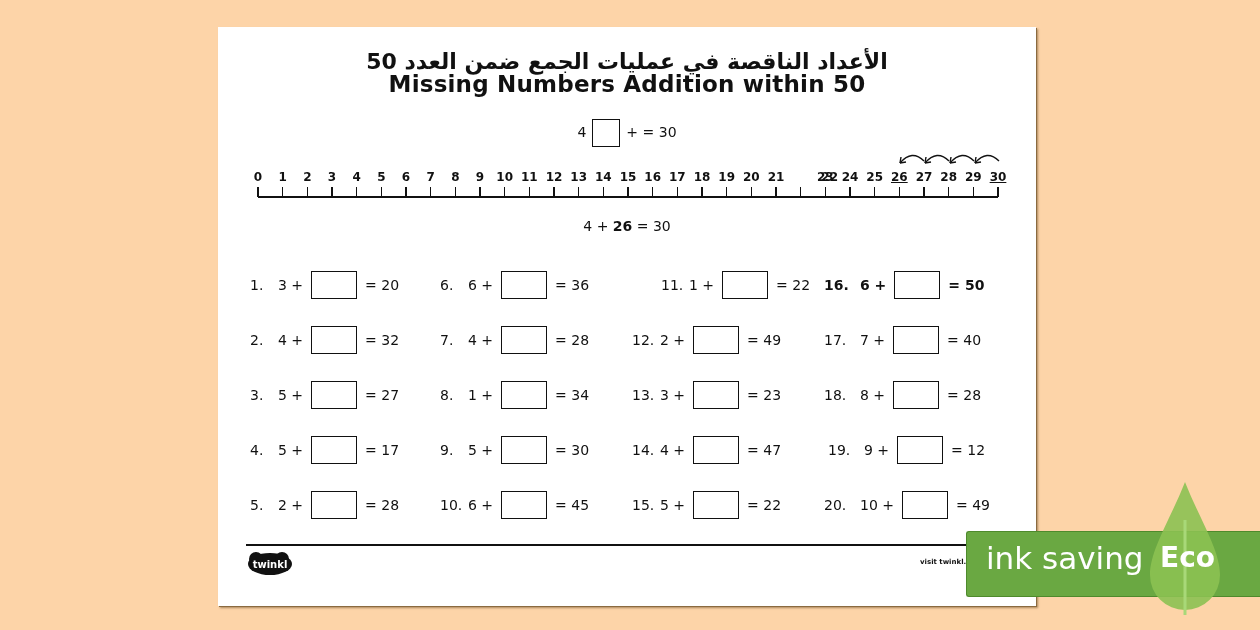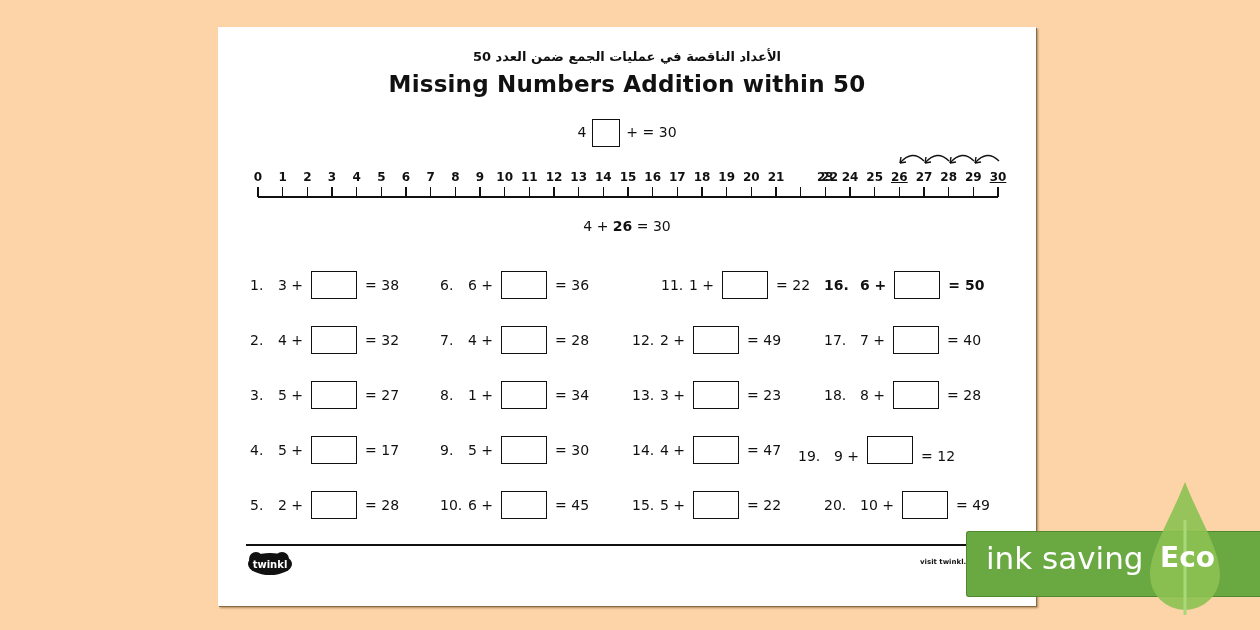--- a/index.html
+++ b/index.html
@@ -1,18 +1,18 @@
 <!DOCTYPE html>
 <html><head>
 <meta charset="utf-8">
 <style>
   html, body { margin:0; padding:0; }
   body { width:1260px; height:630px; background:#fdd4a8; position:relative; overflow:hidden; font-family:"DejaVu Sans", sans-serif; color:#111; }
   .paper { position:absolute; left:218px; top:27px; width:818px; height:579px; background:#fff; box-shadow:1px 1px 0 #8a6a40, 2px 2px 2px rgba(90,60,20,0.5); }
-  .ar-title { position:absolute; left:0; width:100%; top:22px; text-align:center; font-size:13px; font-weight:bold; }
+  .ar-title { position:absolute; left:0; width:100%; top:22px; text-align:center; font-size:22px; font-weight:bold; }
   .en-title { position:absolute; left:0; width:100%; top:44px; text-align:center; font-size:23px; font-weight:bold; letter-spacing:0.2px; }
   .example { position:absolute; top:92px; left:0; width:100%; text-align:center; font-size:14px; }
   .example .inline-box { display:inline-block; width:26px; height:26px; border:1.5px solid #111; vertical-align:middle; margin:0 6px; }
   .ticks-label { position:absolute; top:143px; font-size:12px; font-weight:bold; transform:translateX(-50%); }
   .ticks-label.u { text-decoration:underline; }
   .nl-line { position:absolute; top:169px; left:40px; width:740px; height:2px; background:#111; }
   .tick { position:absolute; top:160px; width:1.5px; height:10px; background:#111; }
   .arcs { position:absolute; left:676px; top:122px; }
   .solution { position:absolute; top:191px; left:0; width:100%; text-align:center; font-size:14px; }
   .q { position:absolute; font-size:14px; display:flex; align-items:center; white-space:nowrap; }
@@ -120,21 +120,21 @@
     <span>+</span>
     <b>26</b>
     <span>= 30</span>
   </div>
 
   <div id="questions">
       <div class="q" style="left: 32px; top: 244px;">
         <span class="num" style="width:28px">1.</span>
         <span>3 +</span>
         <span class="box"></span>
-        <span>= 38</span>
+        <span>= 20</span>
       </div>
       <div class="q" style="left: 32px; top: 299px;">
         <span class="num" style="width:28px">2.</span>
         <span>4 +</span>
         <span class="box"></span>
         <span>= 32</span>
       </div>
       <div class="q" style="left: 32px; top: 354px;">
         <span class="num" style="width:28px">3.</span>
         <span>5 +</span>
@@ -224,21 +224,21 @@
         <span>7 +</span>
         <span class="box"></span>
         <span>= 40</span>
       </div>
       <div class="q" style="left: 606px; top: 354px;">
         <span class="num" style="width:36px">18.</span>
         <span>8 +</span>
         <span class="box"></span>
         <span>= 28</span>
       </div>
-      <div class="q" style="left: 580px; top: 409px; align-items: flex-end;">
+      <div class="q" style="left: 610px; top: 409px;">
         <span class="num" style="width:36px">19.</span>
         <span>9 +</span>
         <span class="box"></span>
         <span>= 12</span>
       </div>
       <div class="q" style="left: 606px; top: 464px;">
         <span class="num" style="width:36px">20.</span>
         <span>10 +</span>
         <span class="box"></span>
         <span>= 49</span>

